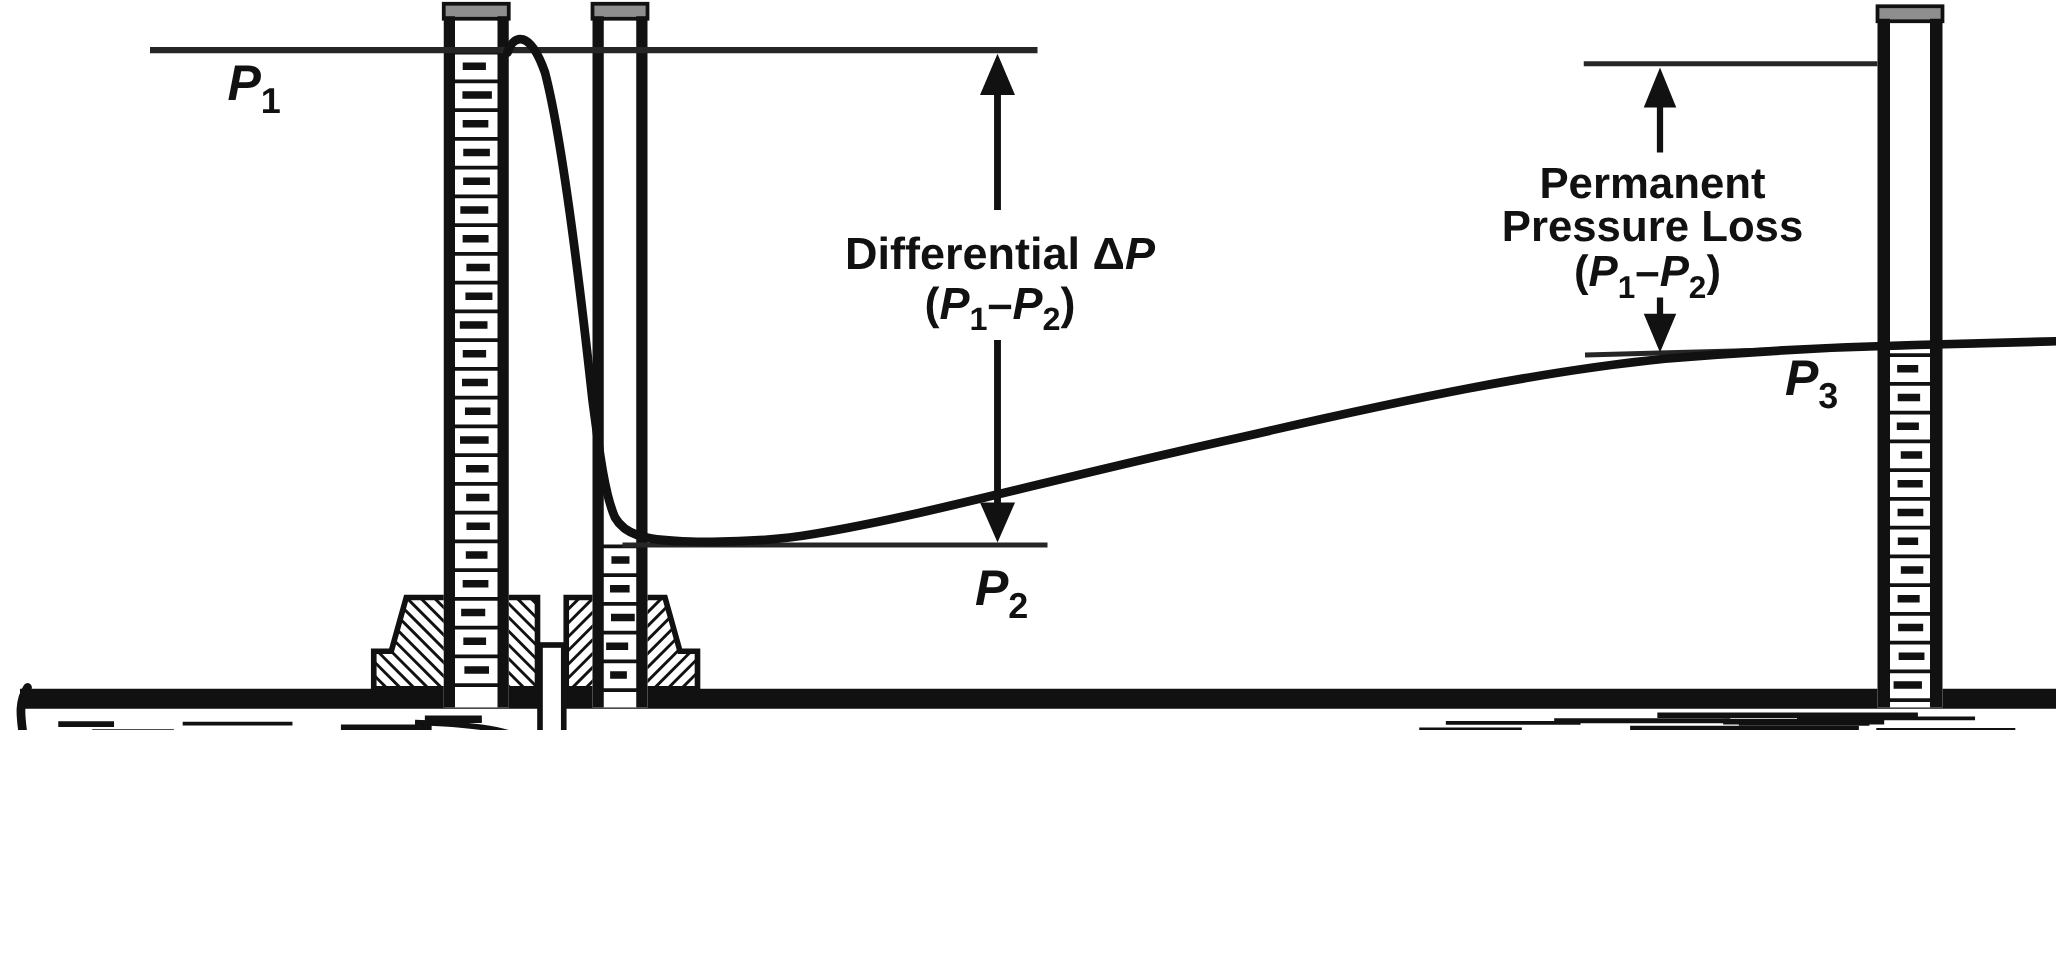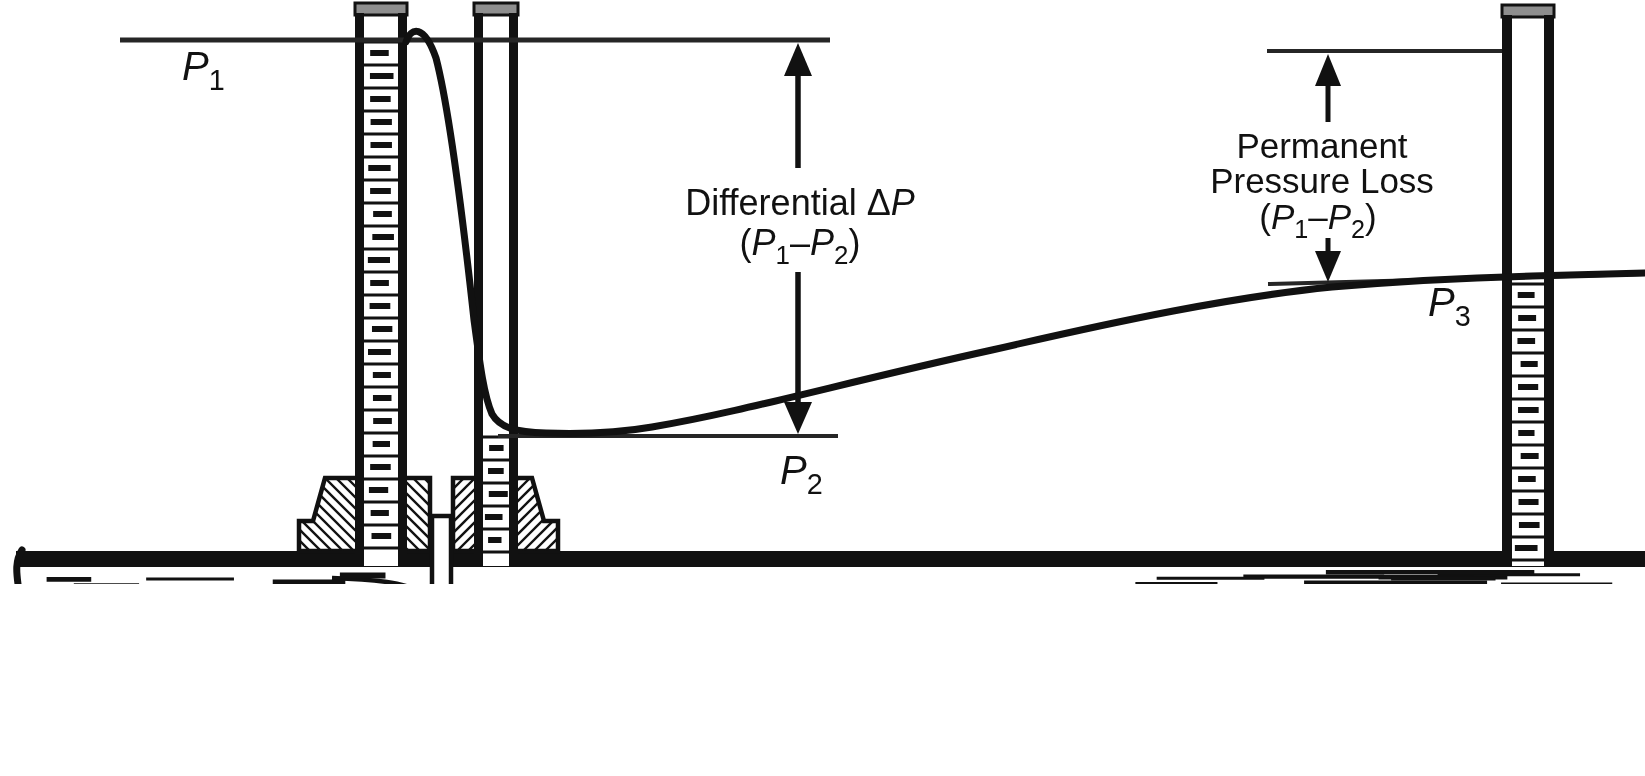--- a/index.html
+++ b/index.html
@@ -1,16 +1,16 @@
 <!DOCTYPE html>
 <html><head>
 <meta charset="utf-8">
 <style>
   html,body{margin:0;padding:0;background:#fff;}
-  .stage{position:relative;width:1645px;height:584px;background:#fff;overflow:hidden;}
+  .stage{position:relative;width:1645px;height:584px;background:#fff;overflow:hidden;font-weight:bold;}
   svg{display:block;}
   text{font-family:"Liberation Sans","DejaVu Sans",sans-serif;fill:#111;}
 </style>
 </head>
 <body>
 
 <div class="stage">
 <svg width="1645" height="776" viewBox="0 0 1645 776">
   <defs>
     <clipPath id="clip-ufl">

